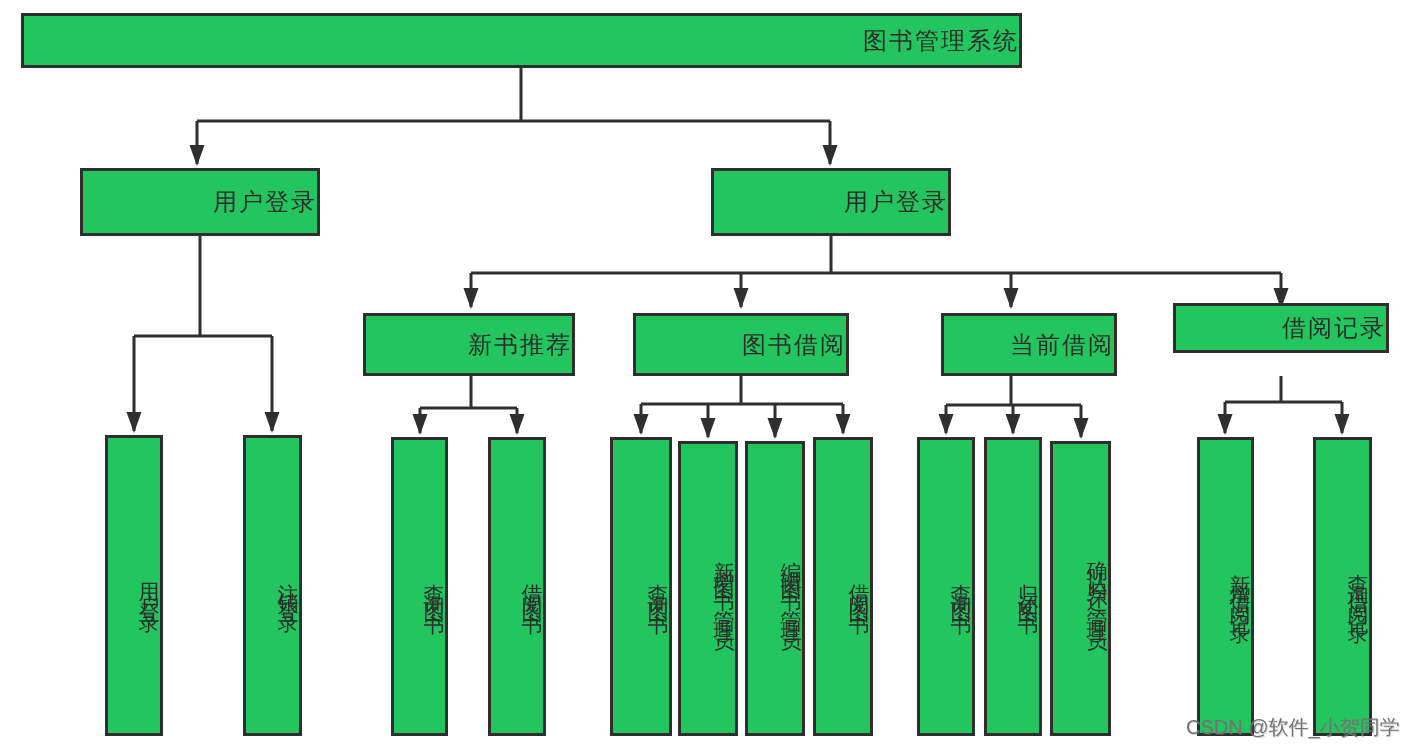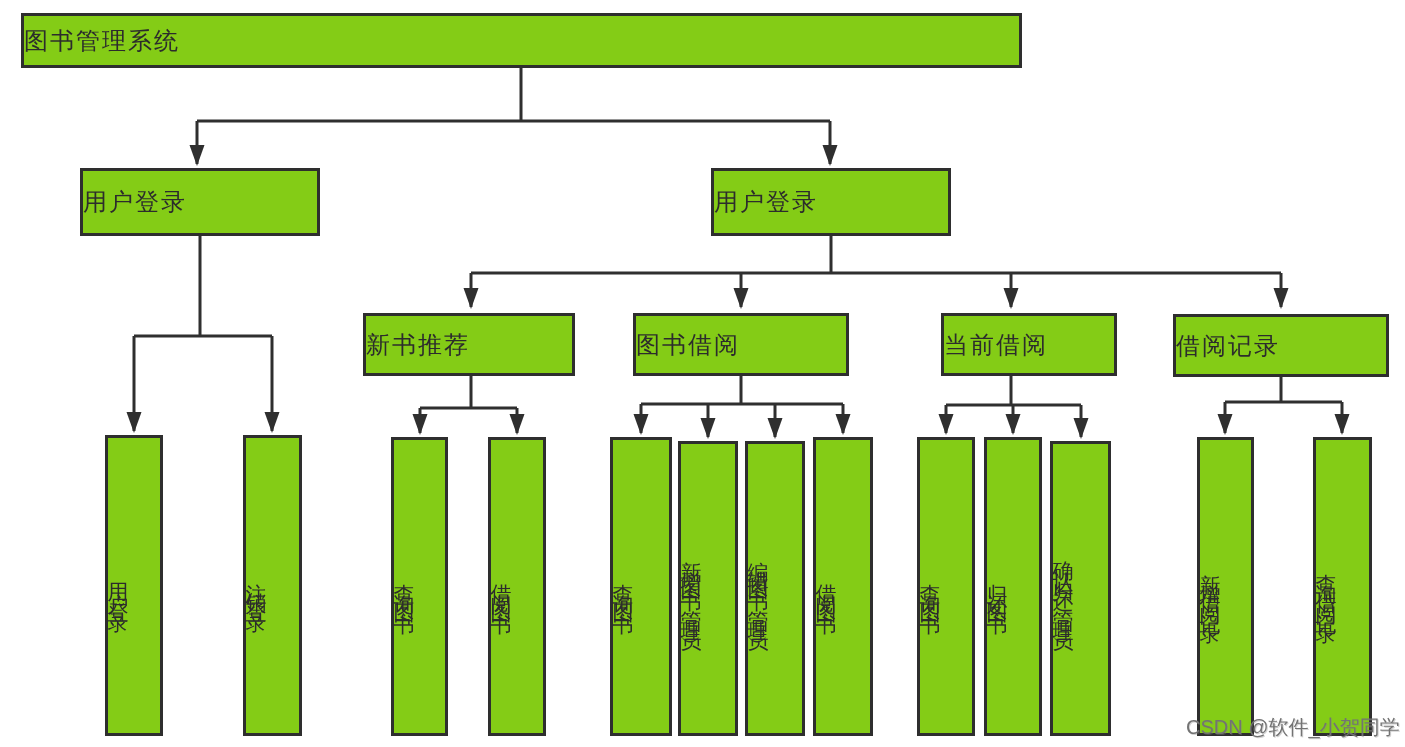--- a/index.html
+++ b/index.html
@@ -8,22 +8,22 @@
     width:1405px;height:747px;
     background:#ffffff;
     font-family:"Liberation Sans", sans-serif;
     overflow:hidden;
   }
   #wires{position:absolute;left:0;top:0;width:1405px;height:747px;}
   .node{
     position:absolute;
     box-sizing:border-box;
     border:3px solid #2e2e2e;
-    background:#84cc16;
-    display:flex;align-items:center;justify-content:flex-start;
+    background:#22c55e;
+    display:flex;align-items:center;justify-content:flex-end;
     color:#2c2c2c;
   }
   .hlabel{font-size:24px;letter-spacing:2px;white-space:nowrap;}
   .vbox{z-index:2;}
   .vtext{
     writing-mode:vertical-rl;
     text-orientation:mixed;
     font-size:21px;
     letter-spacing:10px;
     line-height:1;
@@ -115,21 +115,21 @@
 
   <div class="node" style="left:363px;top:313px;width:212px;height:63px">
     <span class="hlabel">新书推荐</span>
   </div>
   <div class="node" style="left:633px;top:313px;width:216px;height:63px">
     <span class="hlabel">图书借阅</span>
   </div>
   <div class="node" style="left:941px;top:313px;width:176px;height:63px">
     <span class="hlabel">当前借阅</span>
   </div>
-  <div class="node" style="left:1173px;top:314px;width:216px;height:63px">
+  <div class="node" style="left:1173px;top:303px;width:216px;height:50px">
     <span class="hlabel">借阅记录</span>
   </div>
 
   <div class="node vbox" style="left:105px;top:435px;width:58px;height:301px">
     <span class="vtext">用户登录</span>
   </div>
   <div class="node vbox" style="left:243px;top:435px;width:59px;height:301px">
     <span class="vtext">注销登录</span>
   </div>
 

